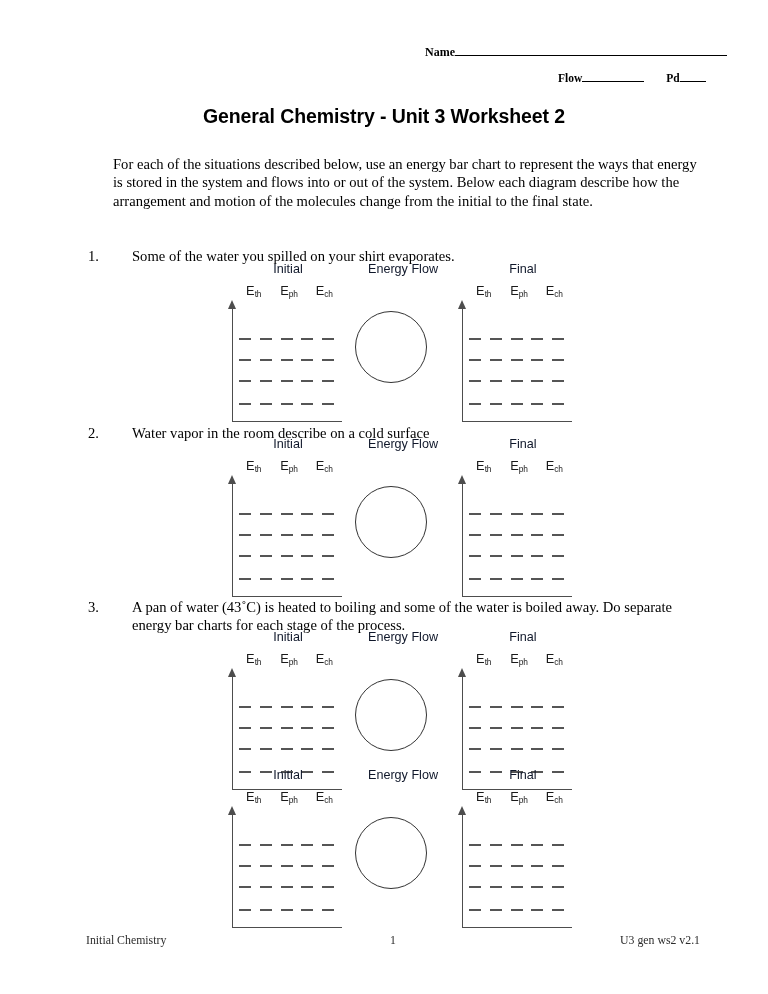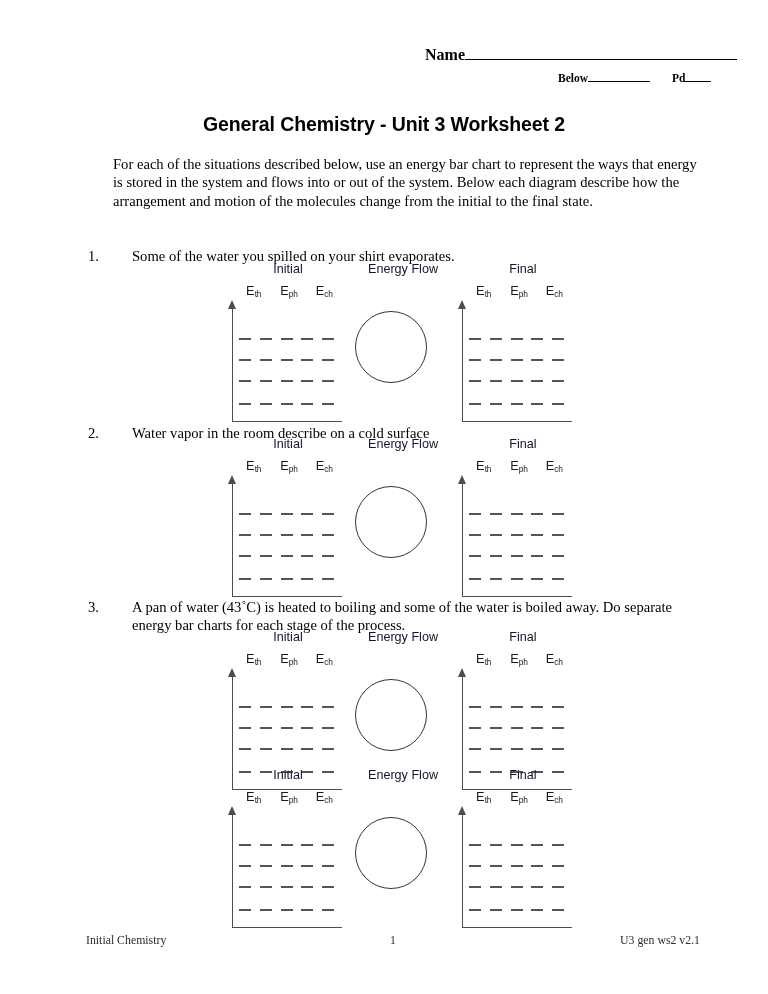--- a/index.html
+++ b/index.html
@@ -16,21 +16,21 @@
     overflow: hidden;
   }
 
   
   .hdr-name {
     position: absolute;
     left: 425px;
     top: 45px;
     font-family: "Liberation Serif", serif;
     font-weight: bold;
-    font-size: 16px;
+    font-size: 12px;
     white-space: nowrap;
   }
   .hdr-date {
     position: absolute;
     left: 558px;
     top: 71px;
     font-family: "Liberation Serif", serif;
     font-weight: bold;
     font-size: 11.5px;
     white-space: nowrap;
@@ -43,21 +43,21 @@
   }
   .rule-name  { width: 272px; }
   .rule-date  { width: 62px; }
   .rule-pd    { width: 26px; }
   .gap-pd { display:inline-block; width: 22px; }
 
   
   .title {
     position: absolute;
     left: 0;
-    top: 113px;
+    top: 105px;
     width: 768px;
     text-align: center;
     font-family: "Liberation Sans", sans-serif;
     font-weight: bold;
     font-size: 19.5px;
     letter-spacing: -0.1px;
   }
 
   
   .intro {
@@ -226,21 +226,21 @@
   }
   .footer .f-left   { position: absolute; left: 0;     top: 0; }
   .footer .f-center { position: absolute; left: 0;     top: 0; width: 614px; text-align: center; }
   .footer .f-right  { position: absolute; right: 0;    top: 0; }
 </style>
 </head>
 <body>
 
 <div class="hdr-name"><span>Name</span><span class="rule rule-name"></span></div>
 
-<div class="hdr-date"><span>Below</span><span class="rule rule-date"></span><span class="gap-pd"></span><span>Pd</span><span class="rule rule-pd"></span></div>
+<div class="hdr-date"><span>Flow</span><span class="rule rule-date"></span><span class="gap-pd"></span><span>Pd</span><span class="rule rule-pd"></span></div>
 
 <div class="title">General Chemistry - Unit 3 Worksheet 2</div>
 
 <div class="intro">For each of the situations described below, use an energy bar chart to represent the ways that energy is stored in the system and flows into or out of the system.  Below each diagram describe how the arrangement and motion of the molecules change from the initial to the final state.</div>
 
 <div class="q" id="q1">
   <span class="num">1.</span>
   <span class="body">Some of the water you spilled on your shirt evaporates.</span>
 </div>
 

